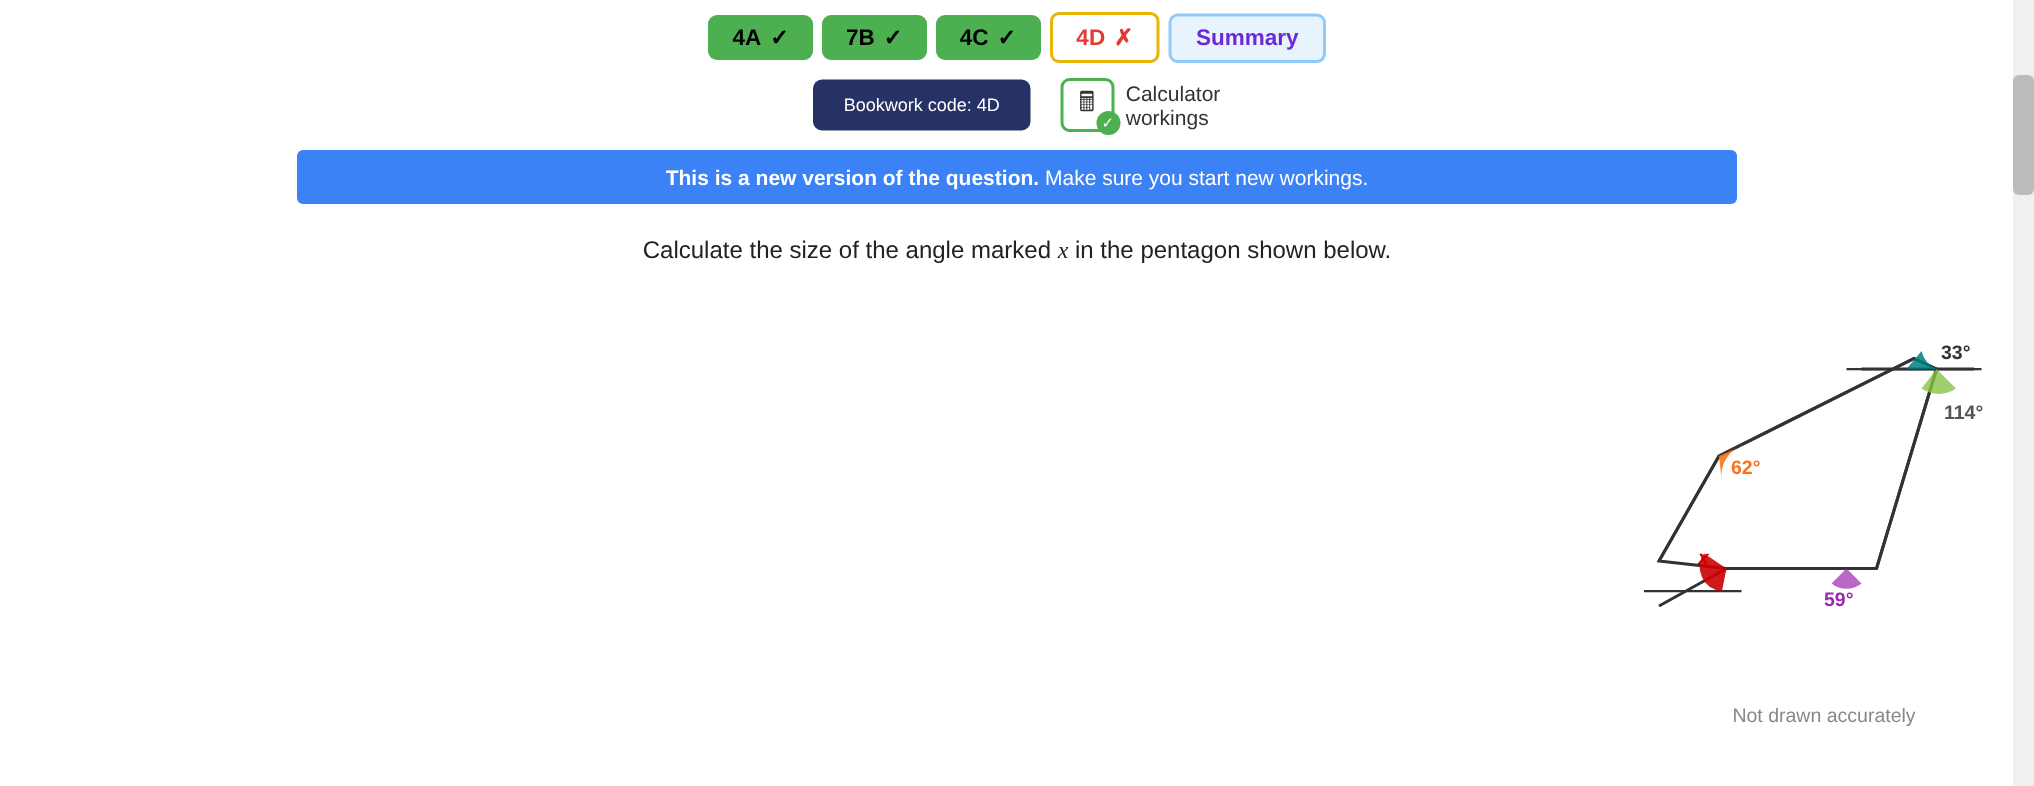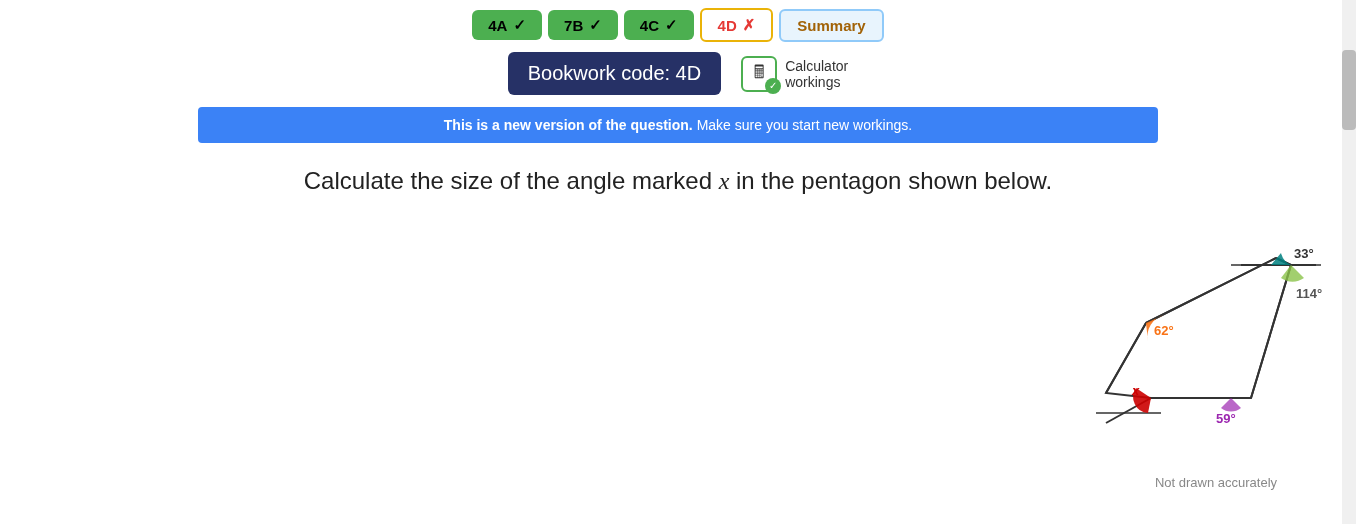--- a/index.html
+++ b/index.html
@@ -39,40 +39,40 @@
 
     .tab-red-outline {
       background: #fff;
       color: #e53935;
       border: 2px solid #eab308;
       text-align: center;
     }
 
     .tab-summary {
       background: #e8f4fd;
-      color: #a16207;
+      color: #6d28d9;
       border: 2px solid #90caf9;
     }
 
     
     .info-row {
       display: flex;
       justify-content: center;
       align-items: center;
       gap: 20px;
       margin-bottom: 12px;
     }
 
     .bookwork-btn {
       background: #263166;
       color: #fff;
       border: none;
       border-radius: 6px;
       padding: 10px 20px;
-      font-size: 20px;
+      font-size: 12px;
       cursor: pointer;
       font-weight: 500;
     }
 
     .calculator-badge {
       display: flex;
       align-items: center;
       gap: 8px;
       font-size: 14px;
       color: #333;
@@ -118,21 +118,21 @@
       margin: 0 auto 20px;
       max-width: 960px;
       border-radius: 4px;
     }
 
     .notice-banner strong { font-weight: bold; }
 
     
     .question-text {
       text-align: center;
-      font-size: 24px;
+      font-size: 16px;
       color: #222;
       margin-bottom: 24px;
       line-height: 1.5;
     }
 
     .question-text em {
       font-style: italic;
       font-family: serif;
     }
 
@@ -141,21 +141,21 @@
       display: flex;
       justify-content: flex-end;
       align-items: center;
       margin: 0 auto;
     }
 
     .not-drawn {
       text-align: center;
       color: #888;
       font-size: 13px;
-      margin-top: 8px;
+      margin-top: 20px;
     }
 
     
     .scrollbar-track {
       position: fixed;
       right: 0;
       top: 0;
       width: 14px;
       height: 524px;
       background: #f0f0f0;

